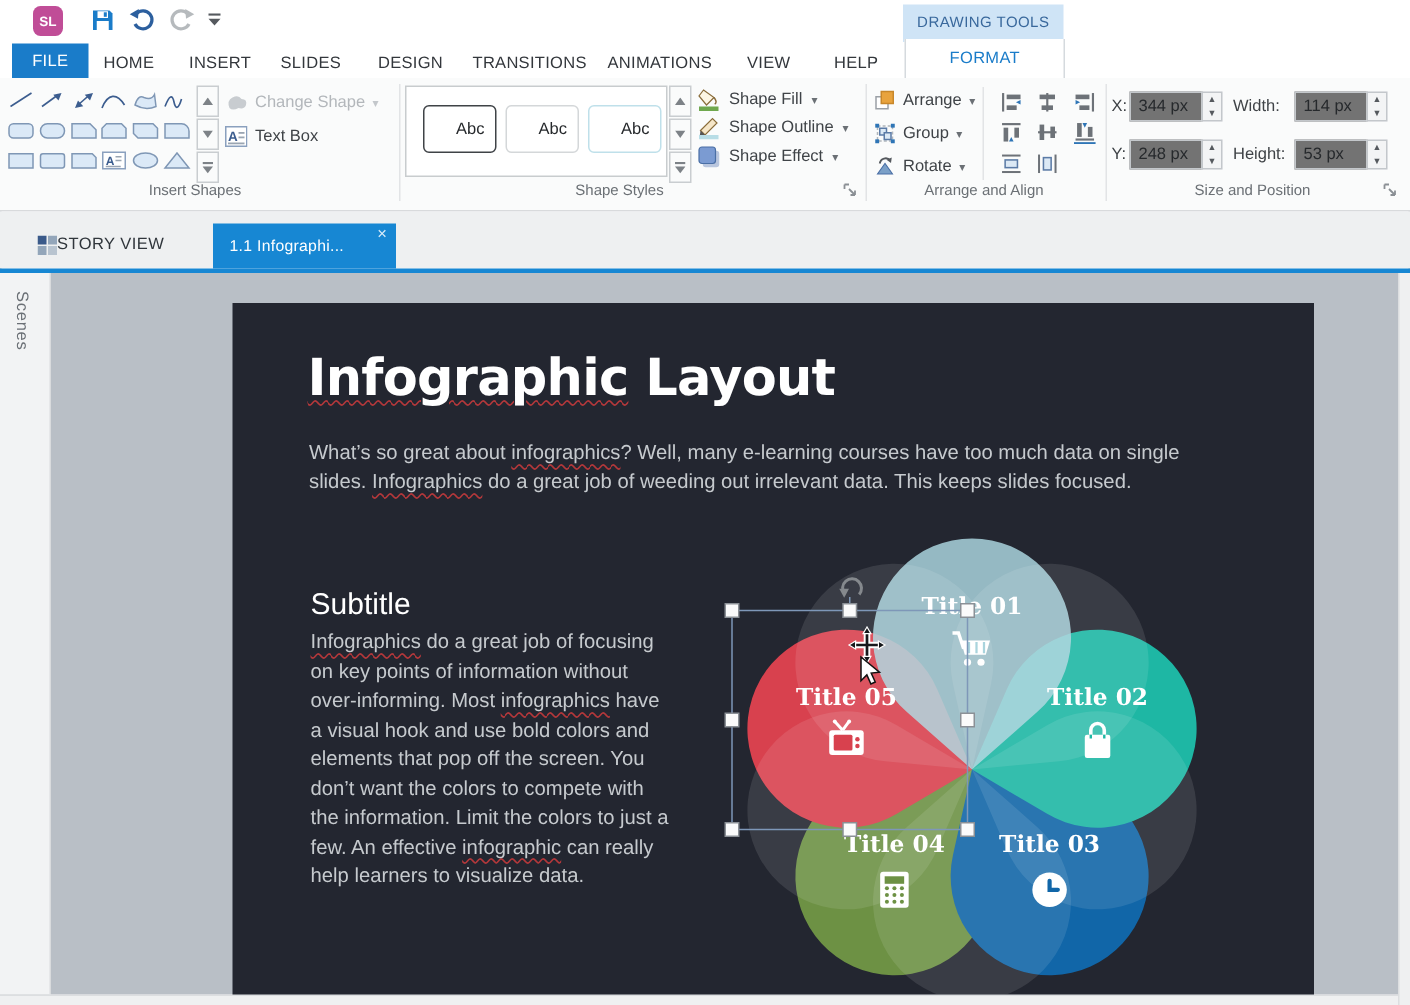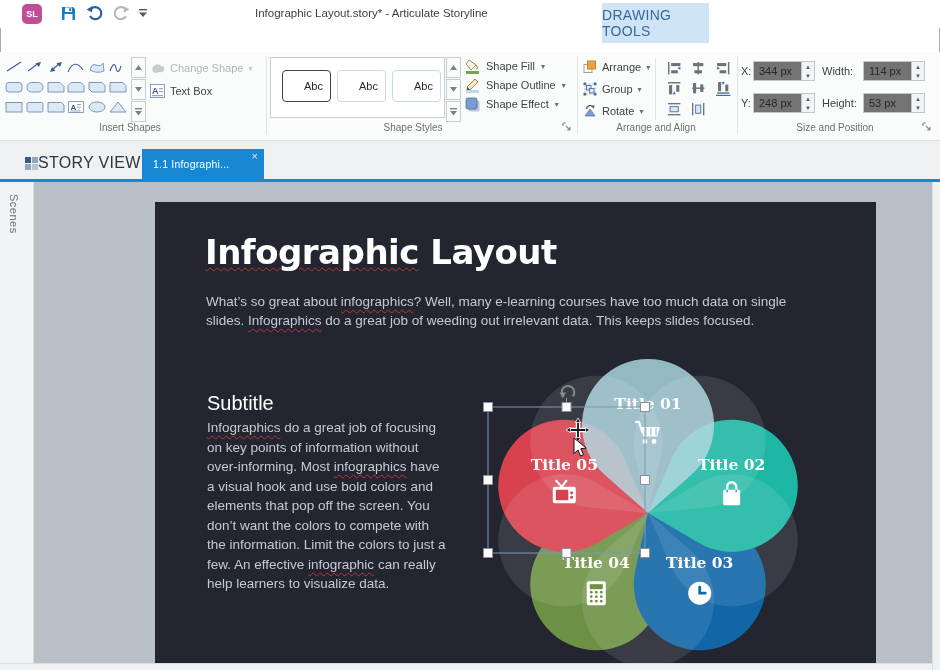--- a/index.html
+++ b/index.html
@@ -49,24 +49,35 @@
           <path d="M13 4 a6 6 0 1 0 1 7" stroke="#b6babd" stroke-width="2.2" fill="none"></path>
           <path d="M11.5 1 L12 7.5 L17.5 4.5 z" fill="#b6babd"></path>
         </svg>
     </span>
     <span class="a" style="left:138px;top:8px;">
       <svg width="10" height="10" viewBox="0 0 10 10">
           <rect x="1" y="1" width="8" height="1.4" fill="#55595e"></rect>
           <path d="M1 4.5 L9 4.5 L5 9 z" fill="#55595e"></path>
         </svg>
     </span>
-    <span class="a" style="left:255px;top:7px;font-size:11.5px;color:#3b3f44;">Infographic Layout.story* -  Articulate Storyline</span>
-    <div class="a" style="left:602px;top:3px;width:107px;height:40px;background:#cfe4f6;color:#39689c;font-size:14px;letter-spacing:.3px;display:flex;align-items:center;justify-content:center;">DRAWING TOOLS</div>
+    <div class="a" style="left:602px;top:3px;width:107px;height:25px;background:#cfe4f6;color:#39689c;font-size:10px;letter-spacing:.3px;display:flex;align-items:center;justify-content:center;">DRAWING TOOLS</div>
   </div>
 
+  <div class="a" style="left:0;top:28px;width:940px;height:24px;background:#fff;">
+    <div class="a tabitem" style="left:8px;top:1px;width:51px;height:23px;background:#1a7cc9;color:#fff;display:flex;align-items:center;justify-content:center;">FILE</div>
+    <span class="a tabitem" style="left:69px;top:8px;">HOME</span>
+    <span class="a tabitem" style="left:126px;top:8px;">INSERT</span>
+    <span class="a tabitem" style="left:187px;top:8px;">SLIDES</span>
+    <span class="a tabitem" style="left:252px;top:8px;">DESIGN</span>
+    <span class="a tabitem" style="left:315px;top:8px;">TRANSITIONS</span>
+    <span class="a tabitem" style="left:405px;top:8px;">ANIMATIONS</span>
+    <span class="a tabitem" style="left:498px;top:8px;">VIEW</span>
+    <span class="a tabitem" style="left:556px;top:8px;">HELP</span>
+    <div class="a tabitem" style="left:603px;top:-2px;width:105px;height:26px;background:#fff;border-left:1px solid #d5dade;border-right:1px solid #d5dade;color:#1a7cc9;display:flex;align-items:center;justify-content:center;">FORMAT</div>
+  </div>
 
   <div class="a" style="left:0;top:52px;width:940px;height:88px;background:#fafbfb;border-bottom:1px solid #d8dadc;">
 
     <div class="a" id="shapesGrid" style="left:4px;top:5px;width:124px;height:60px;display:grid;grid-template-columns:repeat(6,1fr);grid-template-rows:repeat(3,1fr);">
         <div class="cell">
           <svg width="20" height="16" viewBox="0 0 20 16">
             <path d="M3 12 L17 3" stroke="#3c5d8f" stroke-width="1.1" fill="none"></path>
           </svg>
         </div>
         <div class="cell">
@@ -407,21 +418,21 @@
   <div class="a" style="left:0;top:141px;width:940px;height:38px;background:#eef0f1;">
     <div class="a cell" style="left:25px;top:10px;height:24px;">
       <span>
           <svg width="13" height="13" viewBox="0 0 13 13">
             <rect x="0" y="0" width="6" height="6" fill="#3a5a8a"></rect>
             <rect x="7" y="0" width="6" height="6" fill="#93a6ba"></rect>
             <rect x="0" y="7" width="6" height="6" fill="#93a6ba"></rect>
             <rect x="7" y="7" width="6" height="6" fill="#b8c4d0"></rect>
           </svg>
         </span>
-      <span style="margin-left:0;font-size:16px;color:#30363c;letter-spacing:.3px;">STORY VIEW</span>
+      <span style="margin-left:0;font-size:11px;color:#30363c;letter-spacing:.3px;">STORY VIEW</span>
     </div>
     <div class="a" style="left:142px;top:8px;width:122px;height:30px;background:#1787d3;">
       <span style="position:absolute;left:11px;top:9px;font-size:10.5px;color:#fff;letter-spacing:.2px;">1.1 Infographi...</span>
       <span style="position:absolute;right:6px;top:1px;font-size:11px;color:#d8ecfa;">×</span>
     </div>
   </div>
   <div class="a" style="left:0;top:179px;width:940px;height:3px;background:#1787d3;"></div>
 
   <div class="a" style="left:0;top:182px;width:940px;height:488px;background:#b9bfc6;">
 

